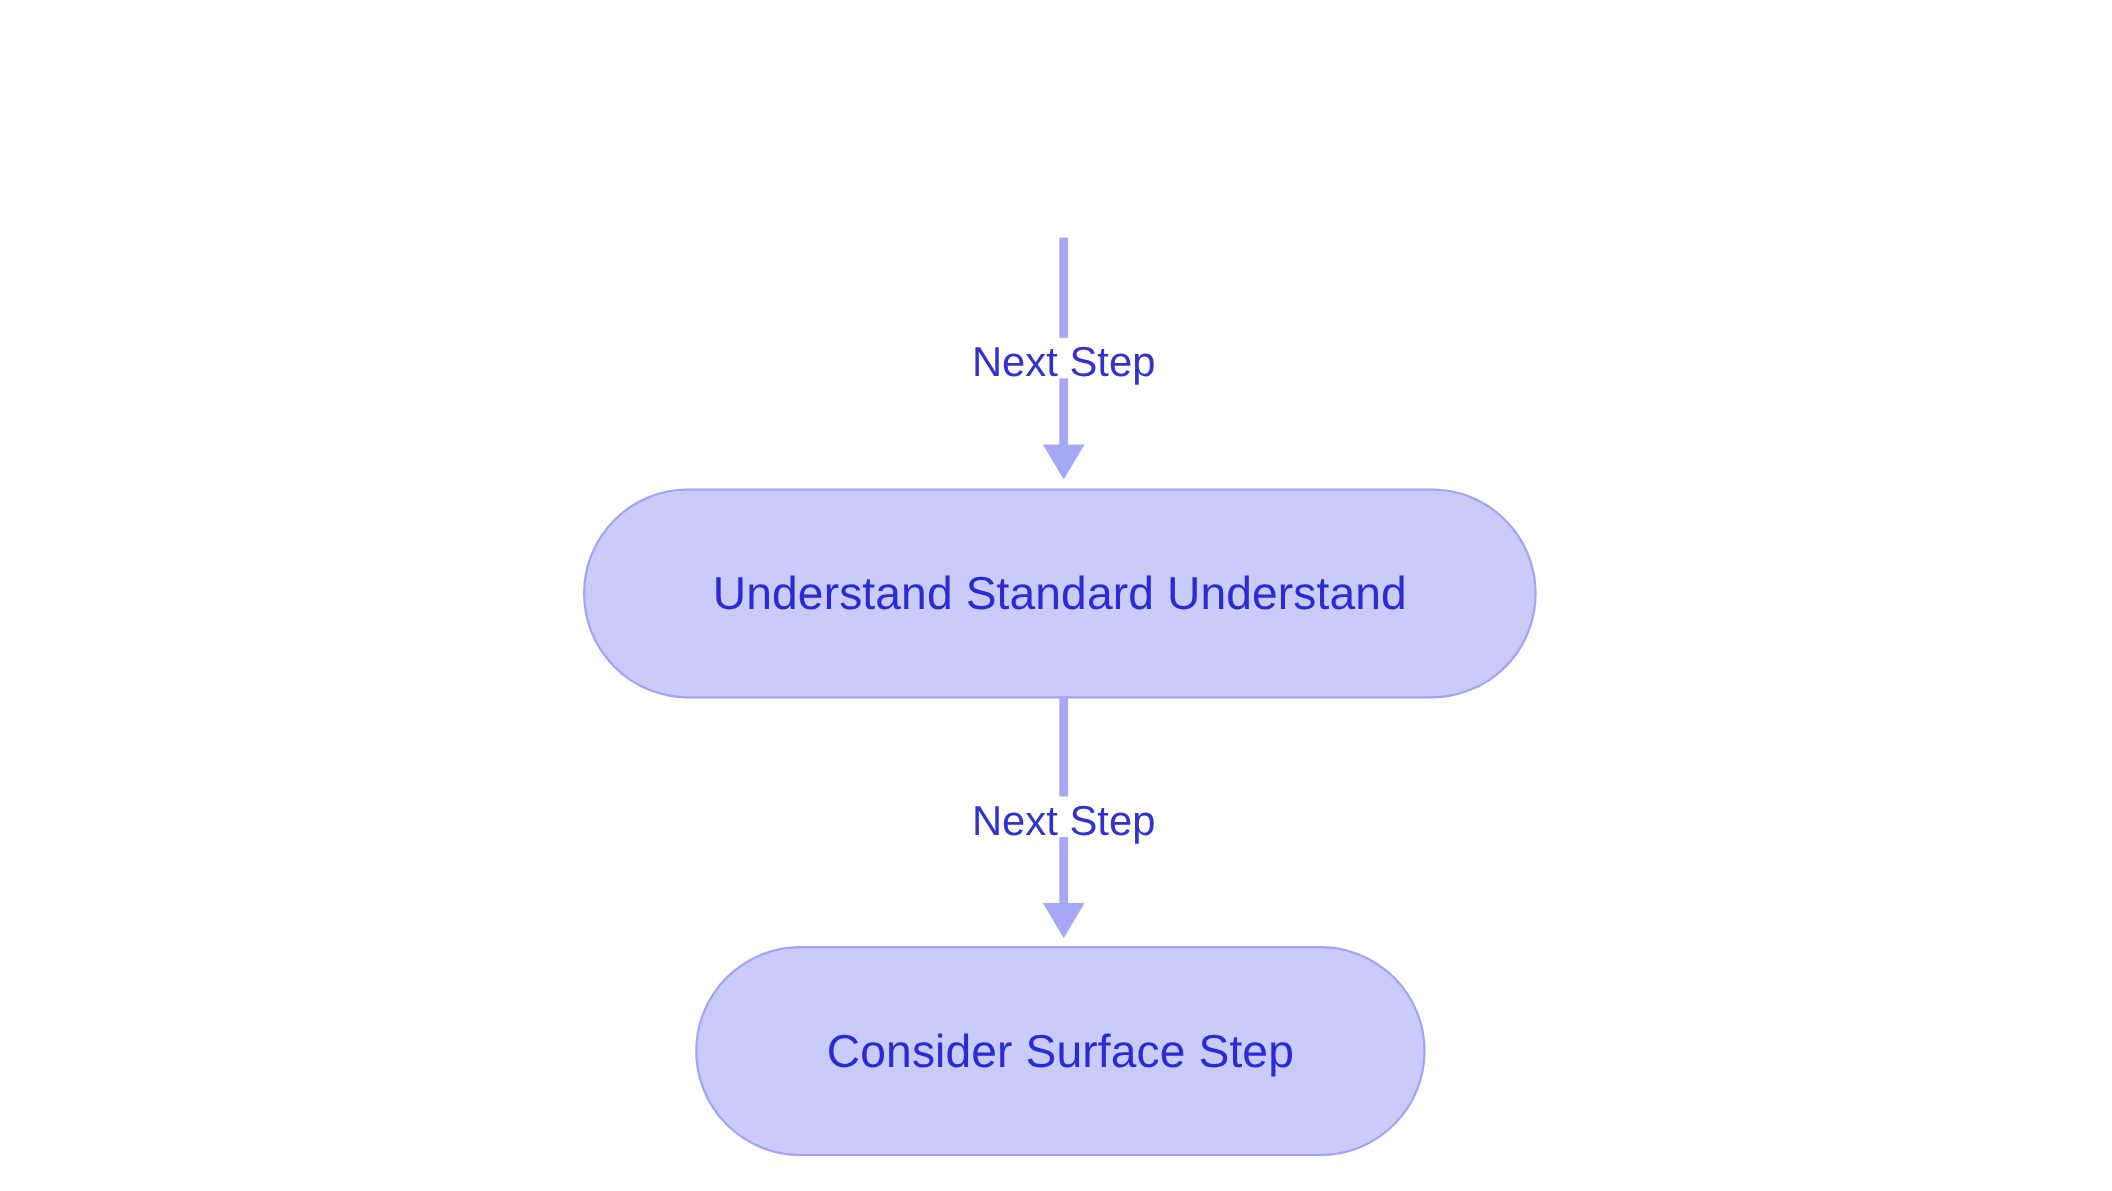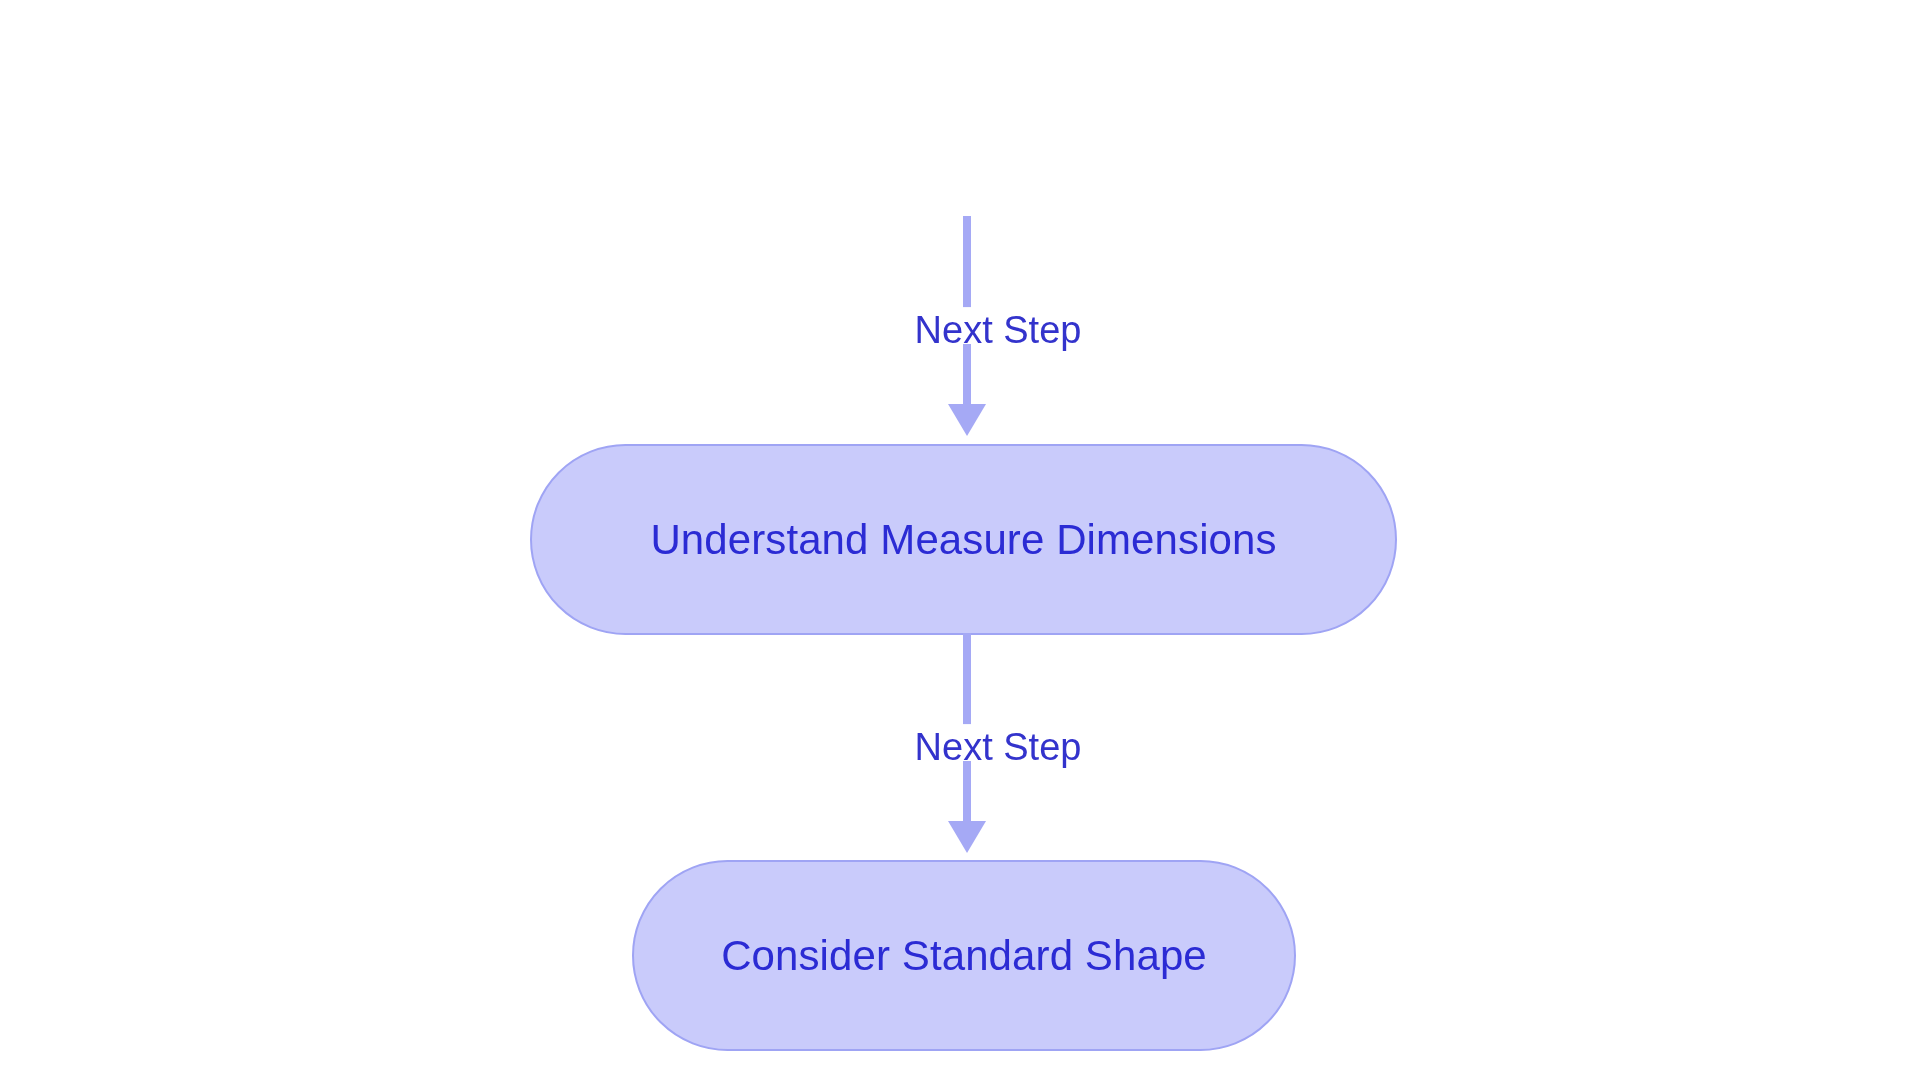--- a/index.html
+++ b/index.html
@@ -88,21 +88,21 @@
     border-left: 19px solid transparent;
     border-right: 19px solid transparent;
     border-top: 32px solid #a5a9f5;
   }
   #arrowhead-0 { top: 404px; }
   #arrowhead-1 { top: 821px; }
 
   .edge-label {
     position: absolute;
     transform: translate(-50%, -50%);
-    left: 998px;
+    left: 967px;
     background: #ffffff;
     color: #3333cc;
     font-family: "Liberation Sans", sans-serif;
     font-size: 38px;
     font-weight: 400;
     line-height: 1.1;
     padding: 3px 10px;
     white-space: nowrap;
   }
   #edge-label-0 { top: 331px; }
@@ -113,25 +113,25 @@
 
 <div id="flow-root">
 
 
   <div class="connector" id="conn-0-top"></div>
   <div class="edge-label" id="edge-label-0">Next Step</div>
   <div class="connector" id="conn-0-bottom"></div>
   <div class="arrowhead" id="arrowhead-0"></div>
 
   <div class="node" id="node-1">
-    <span class="node-label">Understand Measure Dimensions</span>
+    <span class="node-label">Understand Standard Understand</span>
   </div>
 
   <div class="connector" id="conn-1-top"></div>
   <div class="edge-label" id="edge-label-1">Next Step</div>
   <div class="connector" id="conn-1-bottom"></div>
   <div class="arrowhead" id="arrowhead-1"></div>
 
   <div class="node" id="node-2">
-    <span class="node-label">Consider Standard Shape</span>
+    <span class="node-label">Consider Surface Step</span>
   </div>
 
 </div>
 
 </body></html>

